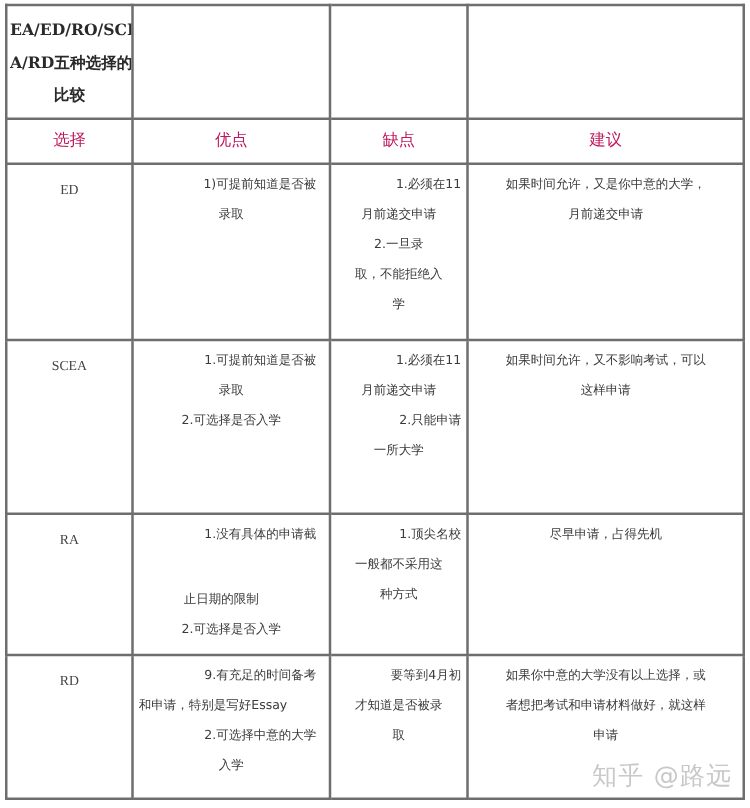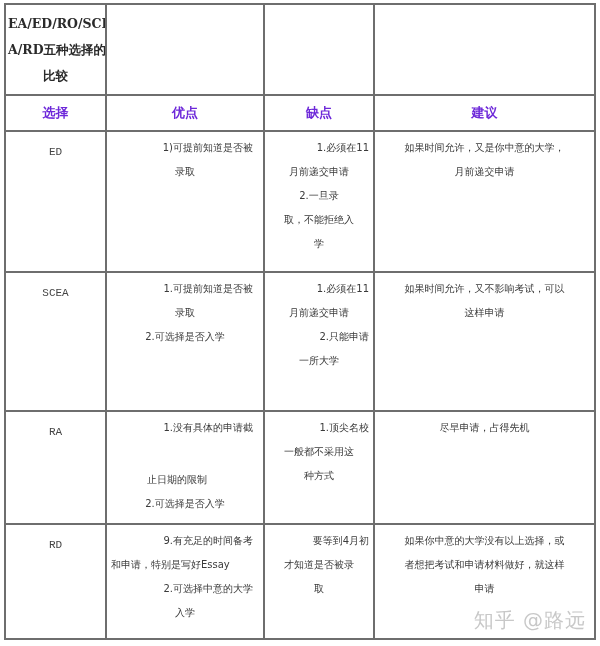--- a/index.html
+++ b/index.html
@@ -42,26 +42,25 @@
     .title-cell {
       font-family: "DejaVu Serif", serif;
       font-weight: bold;
       font-size: 12.5px !important;
       line-height: 26px !important;
       padding: 6px 2px 0 2px !important;
       color: #2a2a2a !important;
     }
     .hdr-row td {
       font-size: 13px;
-      color: #6d28d9;
+      color: #be185d;
       padding-top: 5px !important;
-      font-weight: bold;
     }
     .opt-cell {
-      font-family: Liberation Mono, monospace;
+      font-family: Liberation Serif, serif;
       font-size: 11px !important;
       color: #444 !important;
       padding-top: 8px !important;
     }
     .txt-cell {
       padding: 4px 4px 0 4px !important;
     }
     .line {
       display: block;
       white-space: nowrap;

